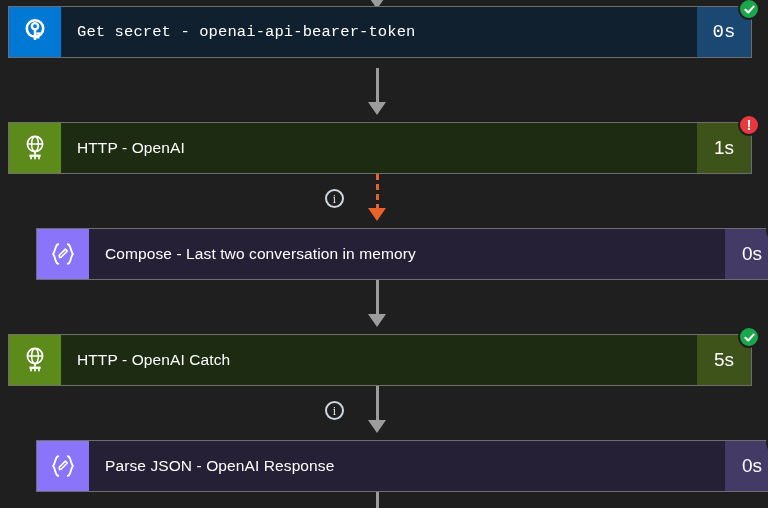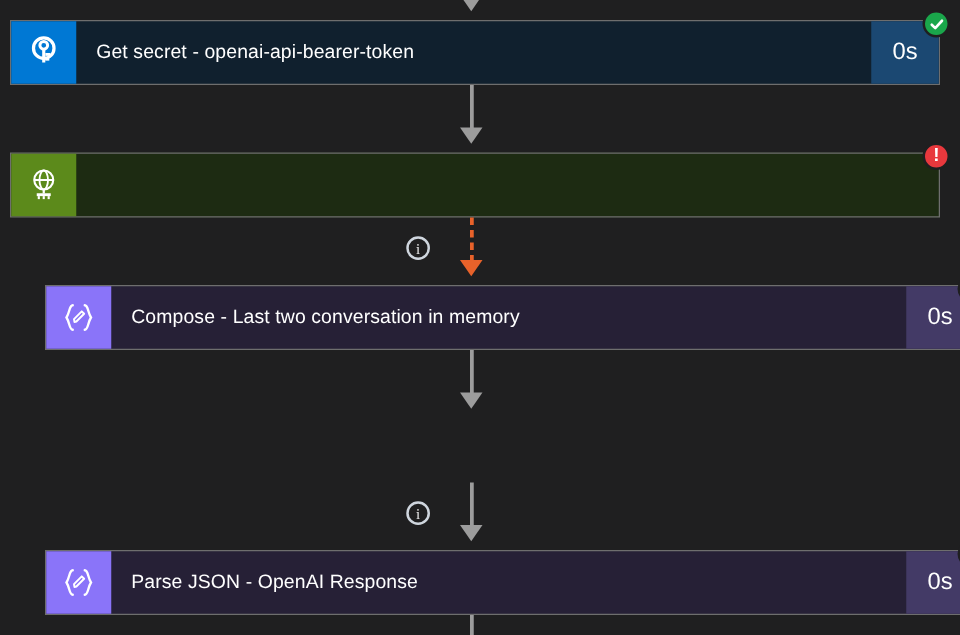--- a/index.html
+++ b/index.html
@@ -162,21 +162,21 @@
 </head>
 <body>
 
 <div id="canvas">
 
   <div class="connector">
 
     <div class="conn-arrow" style="top:-4px;"></div>
   </div>
 
-  <div class="card theme-blue" style="top:16px;">
+  <div class="card theme-blue" style="top:6px;font-family:Liberation Mono, monospace;">
     <div class="card-icon">
       <svg width="30" height="30" viewBox="0 0 30 30" aria-hidden="true">
         <circle cx="15" cy="11.5" r="8.2" fill="none" stroke="#ffffff" stroke-width="2.6"></circle>
         <circle cx="15" cy="9.2" r="3.1" fill="none" stroke="#ffffff" stroke-width="2.4"></circle>
         <rect x="13.75" y="11.5" width="2.5" height="11.5" fill="#ffffff"></rect>
         <rect x="16.25" y="15.4" width="4" height="2.3" fill="#ffffff"></rect>
         <rect x="16.25" y="19.2" width="3.2" height="2.3" fill="#ffffff"></rect>
       </svg>
     </div>
     <div class="card-body">
@@ -201,20 +201,24 @@
         <circle cx="15" cy="11" r="7.6" fill="none" stroke="#ffffff" stroke-width="1.7"></circle>
         <ellipse cx="15" cy="11" rx="3.4" ry="7.6" fill="none" stroke="#ffffff" stroke-width="1.5"></ellipse>
         <line x1="7.4" y1="11" x2="22.6" y2="11" stroke="#ffffff" stroke-width="1.5"></line>
         <rect x="14.1" y="18.6" width="1.8" height="3.2" fill="#ffffff"></rect>
         <rect x="9.4" y="21.6" width="11.2" height="2.3" fill="#ffffff"></rect>
         <rect x="10.2" y="23.9" width="1.7" height="2.4" fill="#ffffff"></rect>
         <rect x="14.15" y="23.9" width="1.7" height="2.4" fill="#ffffff"></rect>
         <rect x="18.1" y="23.9" width="1.7" height="2.4" fill="#ffffff"></rect>
       </svg>
     </div>
+    <div class="card-body">
+      <span class="card-title">HTTP - OpenAI</span>
+    </div>
+    <div class="card-duration">1s</div>
     <div class="status-badge failed">
       <span class="bang">!</span>
     </div>
   </div>
 
   <div class="connector">
     <div class="conn-line dashed" style="top:174px;height:36px;"></div>
     <div class="conn-arrow orange" style="top:208px;"></div>
     <div class="info-badge" style="left:325px;top:189px;">i</div>
   </div>
@@ -236,20 +240,43 @@
         <path d="M2.4 6.8 L5.2 9.5 L10.6 3.6" fill="none" stroke="#ffffff" stroke-width="2.1" stroke-linecap="round" stroke-linejoin="round"></path>
       </svg>
     </div>
   </div>
 
   <div class="connector">
     <div class="conn-line" style="top:280px;height:36px;"></div>
     <div class="conn-arrow" style="top:314px;"></div>
   </div>
 
+  <div class="card theme-green" style="top:334px;">
+    <div class="card-icon">
+      <svg width="30" height="30" viewBox="0 0 30 30" aria-hidden="true">
+        <circle cx="15" cy="11" r="7.6" fill="none" stroke="#ffffff" stroke-width="1.7"></circle>
+        <ellipse cx="15" cy="11" rx="3.4" ry="7.6" fill="none" stroke="#ffffff" stroke-width="1.5"></ellipse>
+        <line x1="7.4" y1="11" x2="22.6" y2="11" stroke="#ffffff" stroke-width="1.5"></line>
+        <rect x="14.1" y="18.6" width="1.8" height="3.2" fill="#ffffff"></rect>
+        <rect x="9.4" y="21.6" width="11.2" height="2.3" fill="#ffffff"></rect>
+        <rect x="10.2" y="23.9" width="1.7" height="2.4" fill="#ffffff"></rect>
+        <rect x="14.15" y="23.9" width="1.7" height="2.4" fill="#ffffff"></rect>
+        <rect x="18.1" y="23.9" width="1.7" height="2.4" fill="#ffffff"></rect>
+      </svg>
+    </div>
+    <div class="card-body">
+      <span class="card-title">HTTP - OpenAI Catch</span>
+    </div>
+    <div class="card-duration">5s</div>
+    <div class="status-badge succeeded">
+      <svg width="13" height="13" viewBox="0 0 13 13" aria-hidden="true">
+        <path d="M2.4 6.8 L5.2 9.5 L10.6 3.6" fill="none" stroke="#ffffff" stroke-width="2.1" stroke-linecap="round" stroke-linejoin="round"></path>
+      </svg>
+    </div>
+  </div>
 
   <div class="connector">
     <div class="conn-line" style="top:386px;height:36px;"></div>
     <div class="conn-arrow" style="top:420px;"></div>
     <div class="info-badge" style="left:325px;top:401px;">i</div>
   </div>
 
   <div class="card theme-purple" style="top:440px;">
     <div class="card-icon">
       <svg width="32" height="30" viewBox="0 0 32 30" aria-hidden="true">

